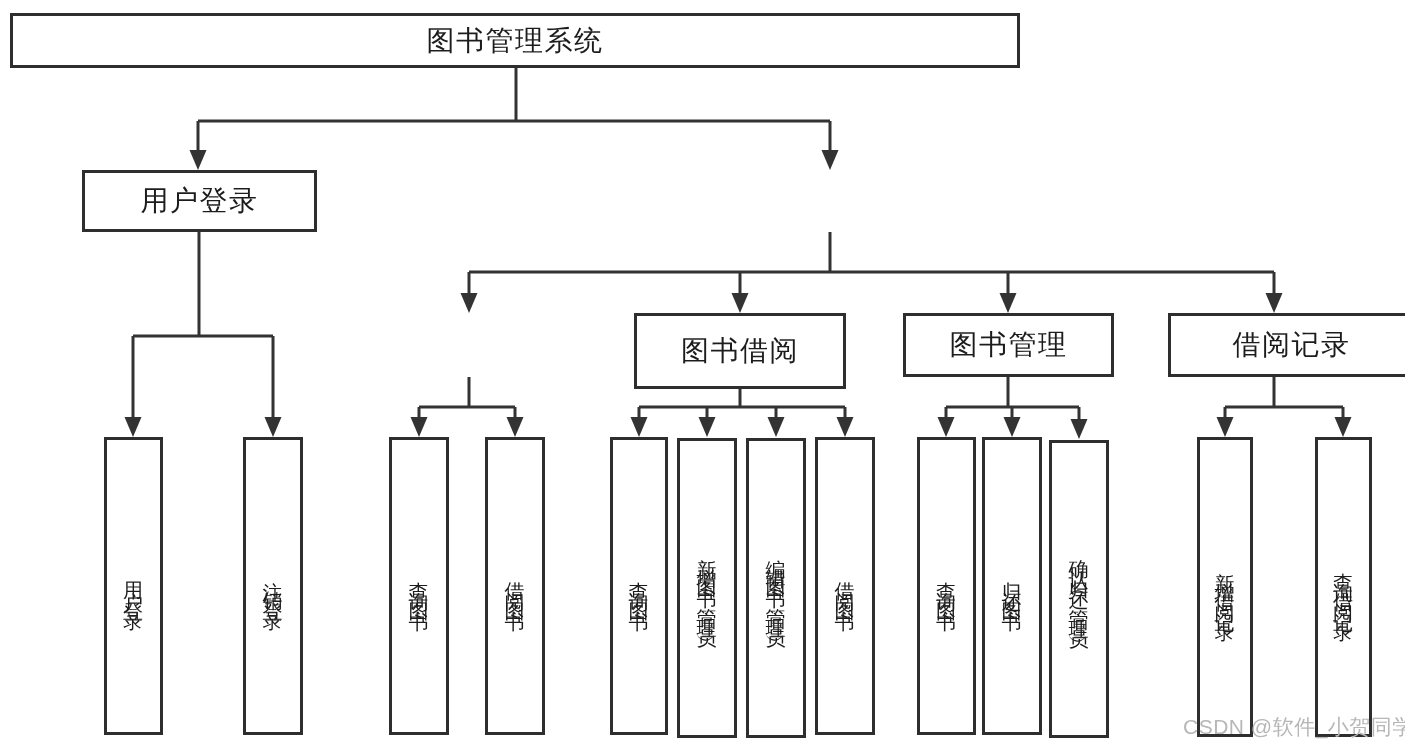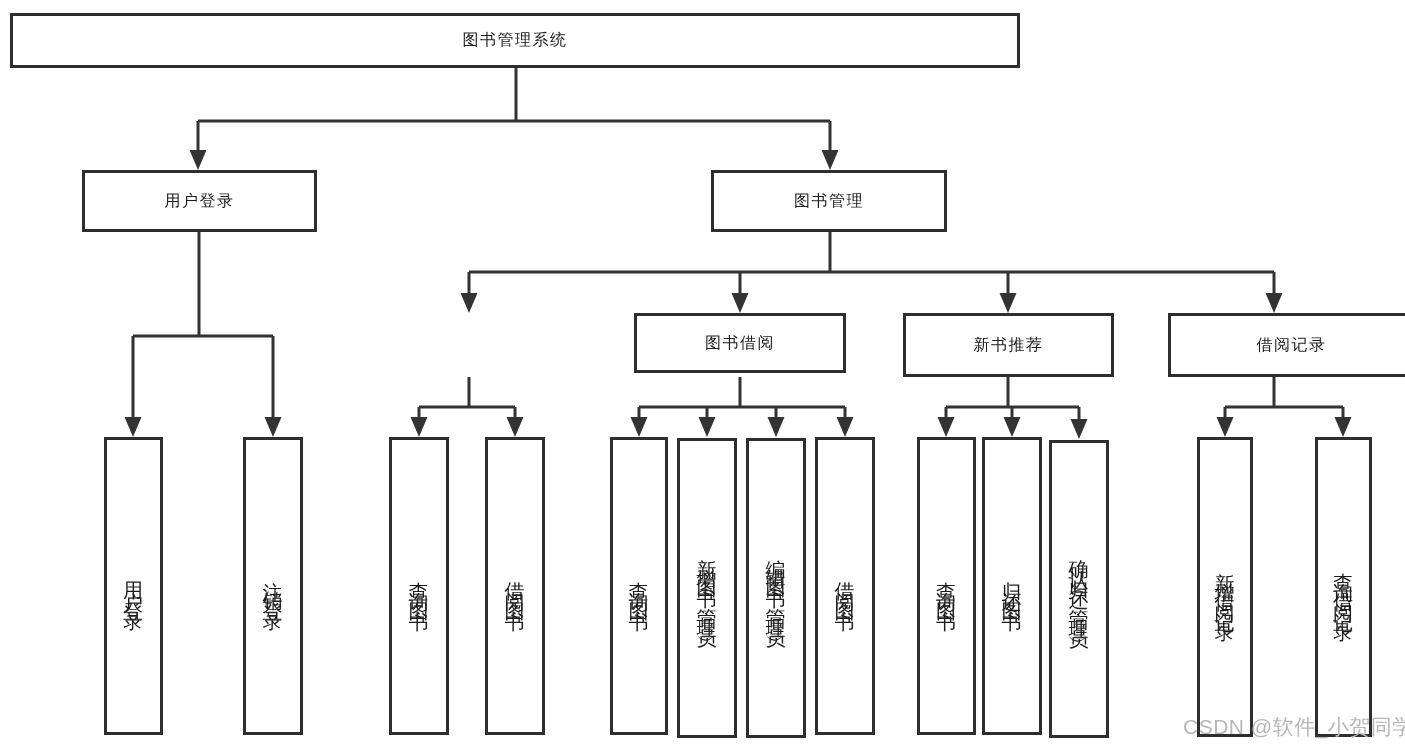--- a/index.html
+++ b/index.html
@@ -20,21 +20,21 @@
   }
   .wires{position:absolute;left:0;top:0;width:1405px;height:747px;}
   .wires path{stroke:var(--line);stroke-width:3;fill:none;}
   .wires polygon{fill:var(--line);stroke:none;}
   .box{
     position:absolute;
     border:3px solid var(--border);
     background:#fff;
     display:flex;align-items:center;justify-content:center;
     color:var(--text);
-    font-size:16px;
+    font-size:28px;
     letter-spacing:1.5px;
     white-space:nowrap;
   }
   .vbox{
     position:absolute;
     border:3px solid var(--border);
     background:#fff;
     display:flex;align-items:center;justify-content:center;
     color:var(--text);
   }
@@ -135,29 +135,26 @@
     </g>
   </svg>
 
   <div class="box" style="left:10px;top:13px;width:1010px;height:55px;">
     <span>图书管理系统</span>
   </div>
 
   <div class="box" style="left:82px;top:170px;width:235px;height:62px;">
     <span>用户登录</span>
   </div>
-  <div class="box" style="left:711px;top:170px;width:236px;height:62px;">
+
+  <div class="box" style="left:634px;top:313px;width:212px;height:76px;">
+    <span>图书借阅</span>
+  </div>
+  <div class="box" style="left:903px;top:313px;width:211px;height:64px;">
     <span>图书管理</span>
-  </div>
-
-  <div class="box" style="left:634px;top:313px;width:212px;height:60px;">
-    <span>图书借阅</span>
-  </div>
-  <div class="box" style="left:903px;top:313px;width:211px;height:64px;">
-    <span>新书推荐</span>
   </div>
   <div class="box" style="left:1168px;top:313px;width:247px;height:64px;">
     <span>借阅记录</span>
   </div>
 
   <div class="vbox" style="left:104px;top:437px;width:59px;height:298px;">
     <span class="vlabel">用户登录</span>
   </div>
   <div class="vbox" style="left:243px;top:437px;width:60px;height:298px;">
     <span class="vlabel">注销登录</span>

